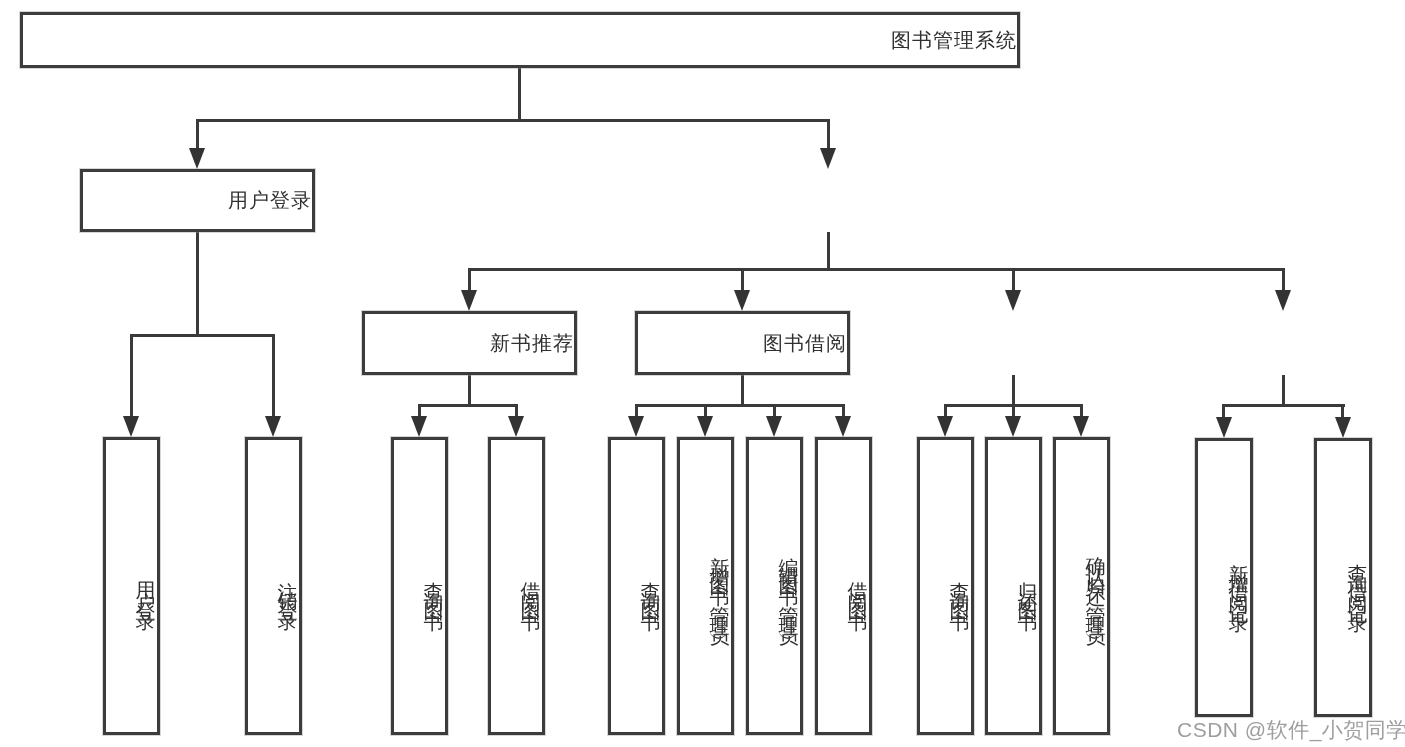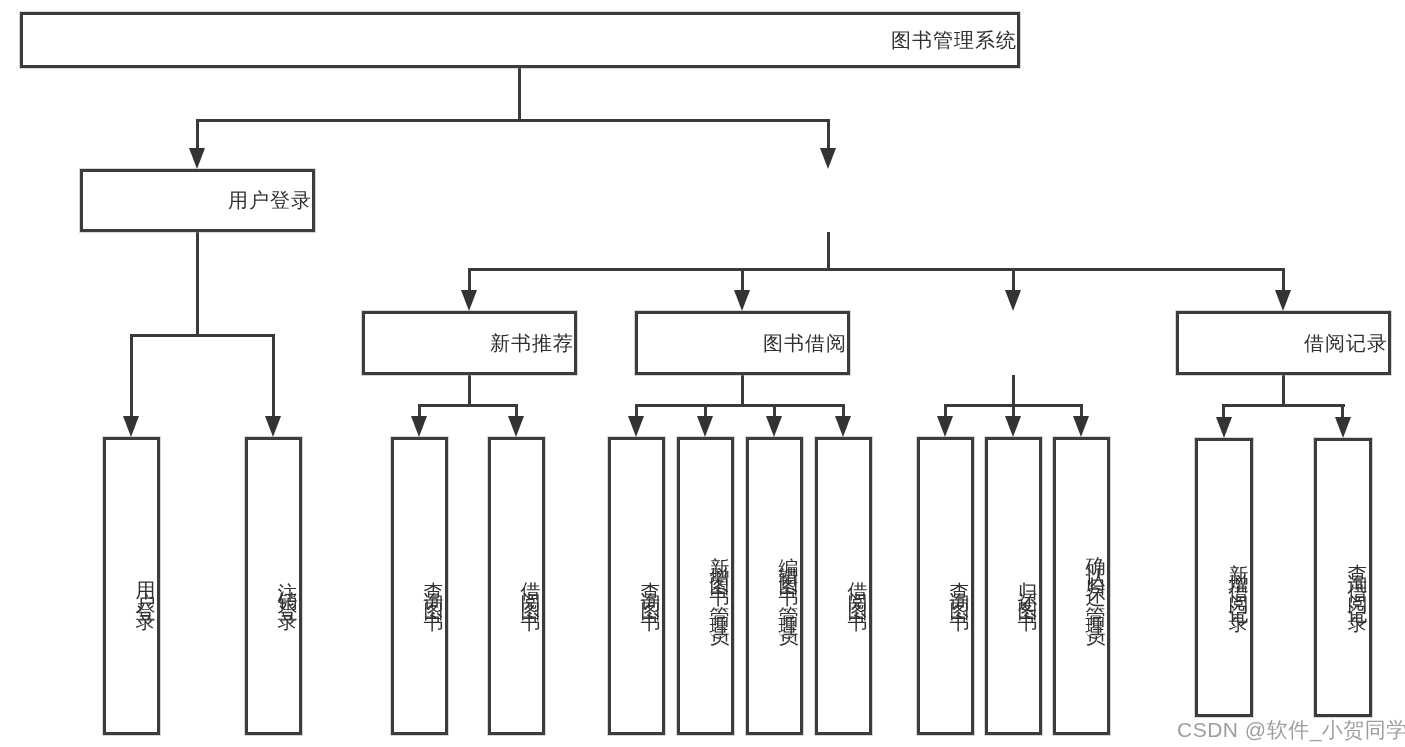--- a/index.html
+++ b/index.html
@@ -100,23 +100,20 @@
   <div class="box h" style="left:80px;top:169px;width:235px;height:63px">
     <span>用户登录</span>
   </div>
 
   <div class="box h" style="left:362px;top:311px;width:215px;height:64px">
     <span>新书推荐</span>
   </div>
   <div class="box h" style="left:635px;top:311px;width:215px;height:64px">
     <span>图书借阅</span>
   </div>
-  <div class="box h" style="left:1176px;top:311px;width:215px;height:64px">
-    <span>借阅记录</span>
-  </div>
 
   <div class="box v" style="left:103px;top:437px;width:57px;height:298px">
     <span class="vtext">用户登录</span>
   </div>
   <div class="box v" style="left:245px;top:437px;width:57px;height:298px">
     <span class="vtext">注销登录</span>
   </div>
 
   <div class="box v" style="left:391px;top:437px;width:57px;height:298px">
     <span class="vtext">查询图书</span>

